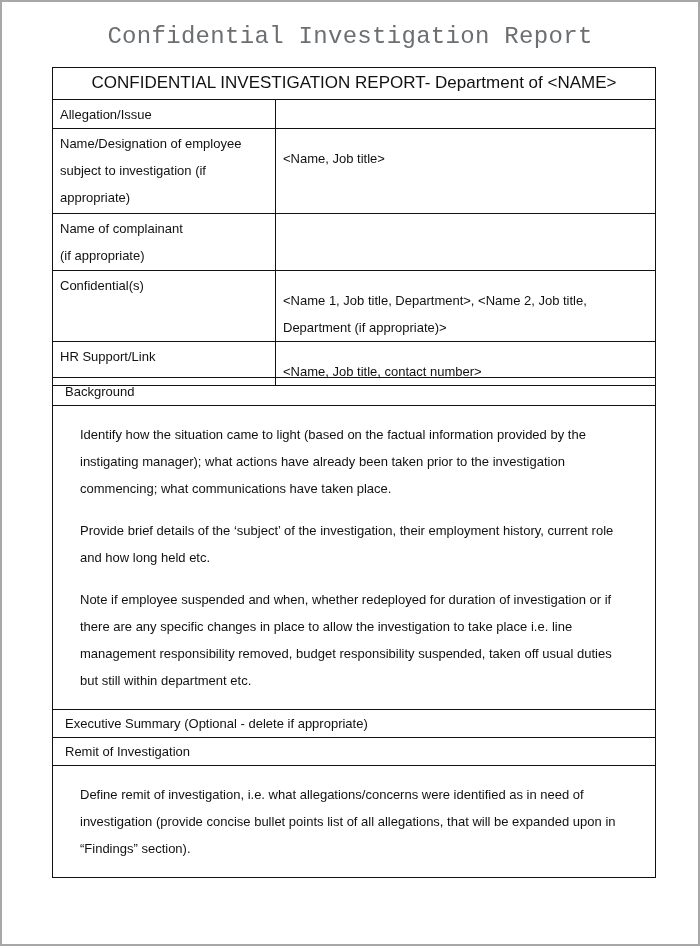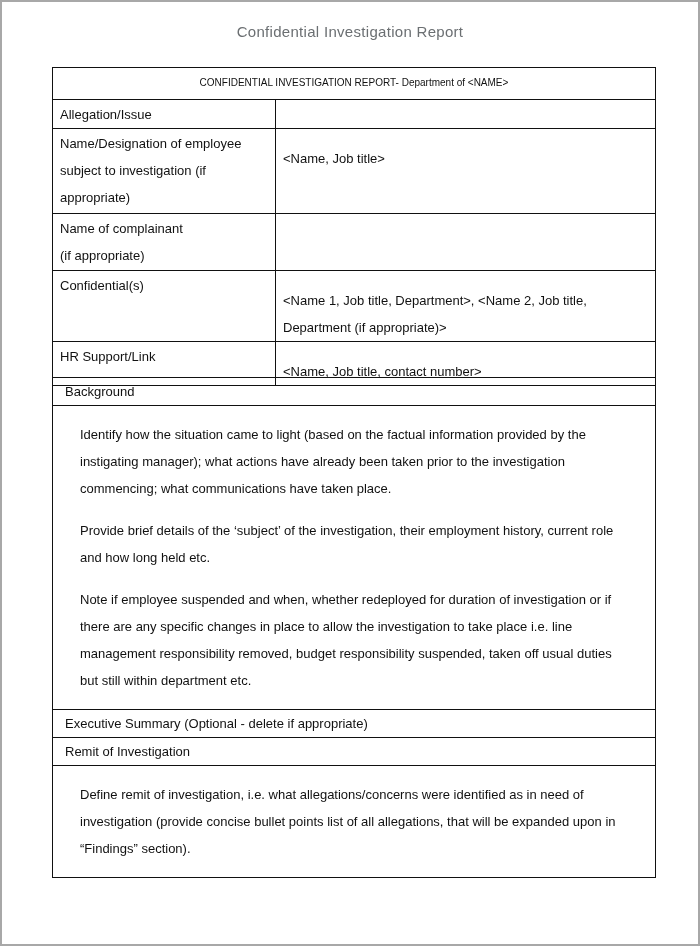--- a/index.html
+++ b/index.html
@@ -3,30 +3,30 @@
 <meta charset="utf-8">
 <style>
   html, body { margin: 0; padding: 0; background: #ffffff; }
   body { width: 700px; height: 947px; position: relative; overflow: hidden; }
   .page {
     position: absolute; left: 0; top: 0; width: 696px; height: 942px;
     border: 2px solid #a8a8a8; background: #fff;
   }
   .doc-title {
     position: absolute; left: 0; top: 21px; width: 696px; text-align: center;
-    font-family: Liberation Sans, sans-serif; font-size: 15px; color: #6b6f72;
+    font-family: Liberation Mono, monospace; font-size: 24px; color: #6b6f72;
     letter-spacing: 0.3px;
   }
   .t {
     position: absolute; border-collapse: collapse;
     font-family: "Liberation Sans", sans-serif; font-size: 13px; color: #111;
   }
   .t td { border: 1px solid #111; vertical-align: top; padding: 0 7px; }
   .t1 { left: 50px; top: 65px; width: 604px; border: 1.5px solid #111; }
-  .t1 .hdr { text-align: center; height: 31px; line-height: 29px; font-size: 10px; }
+  .t1 .hdr { text-align: center; height: 31px; line-height: 29px; font-size: 17px; }
   .t1 .lbl { width: 208px; line-height: 27px; padding-top: 1px; margin-top: 12px; }
   .t1 .val { line-height: 27px; padding-top: 16px; }
   .t2 { left: 50px; top: 375px; width: 604px; border: 1.5px solid #111; }
   .t2 td { padding: 0 12px; line-height: 27px; }
   .t2 .sh { height: 27px; }
   .t2 p { margin: 15px; }
 </style>
 </head>
 <body>
 

